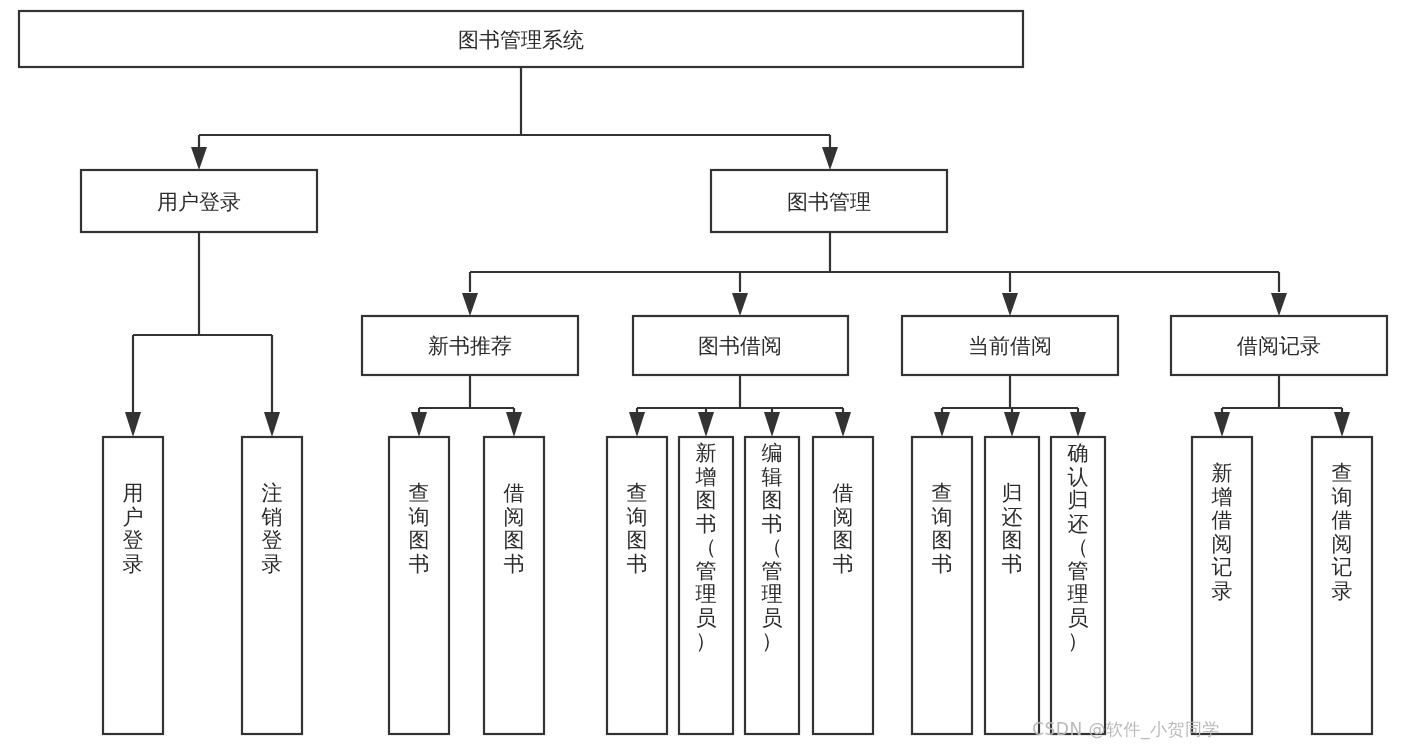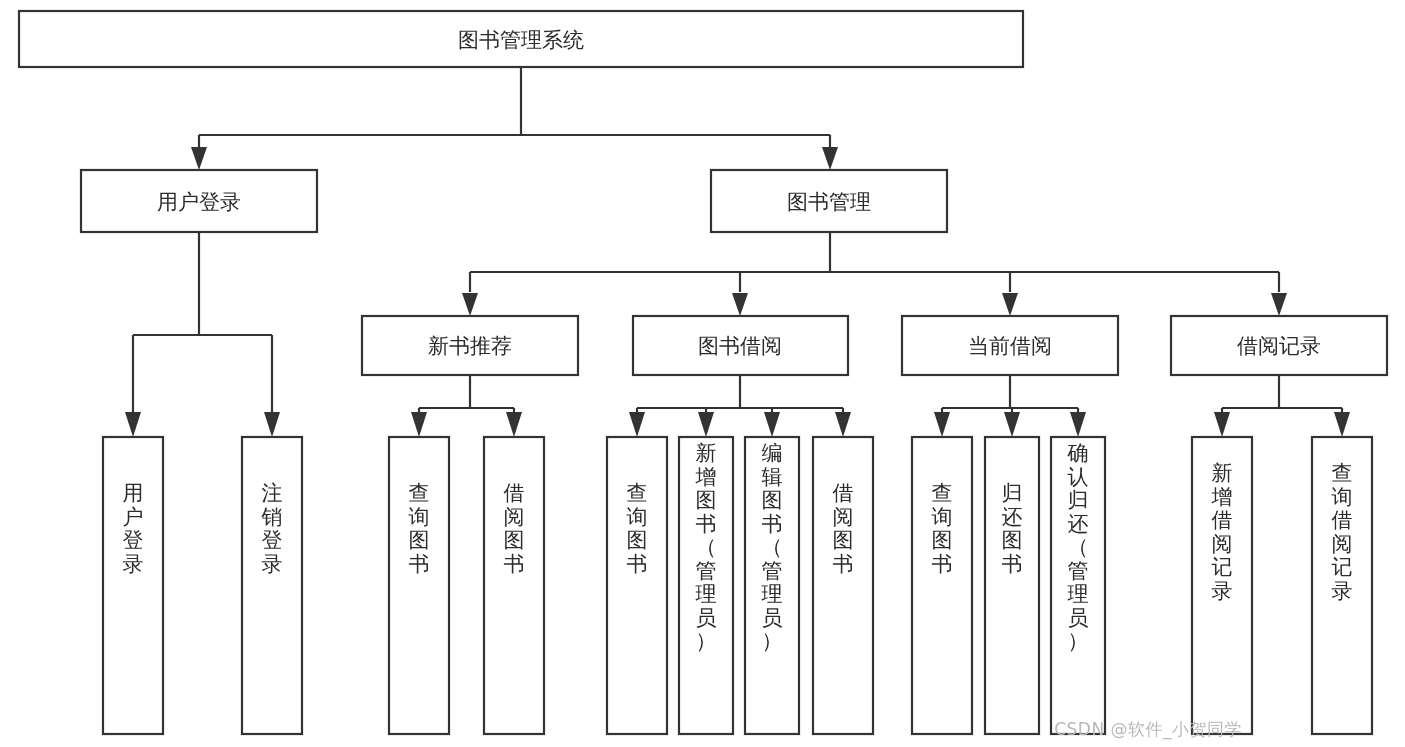--- a/index.html
+++ b/index.html
@@ -51,21 +51,21 @@
     dominant-baseline: central;
   }
   .node-label-vert {
     fill: #2b2b2b;
     font-family: "DejaVu Sans", "Liberation Sans", sans-serif;
     font-size: 21px;
     text-anchor: middle;
   }
   .watermark-text {
     position: absolute;
-    right: 0;
+    right: 22px;
     bottom: 6px;
     font-family: "DejaVu Sans", "Liberation Sans", sans-serif;
     font-size: 17px;
     color: #b9b9b9;
     white-space: nowrap;
     letter-spacing: 0.5px;
     pointer-events: none;
   }
 </style>
 </head>

